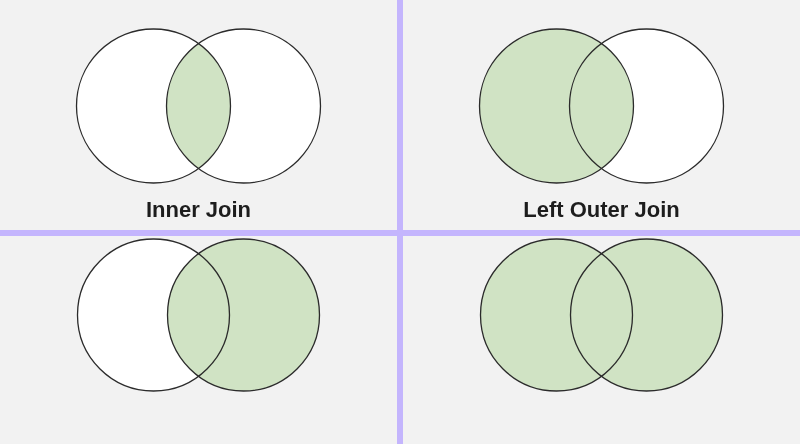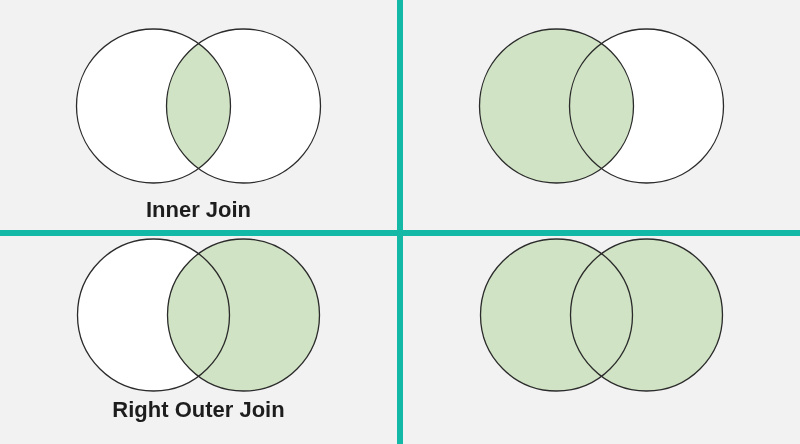--- a/index.html
+++ b/index.html
@@ -14,21 +14,21 @@
     overflow: hidden;
   }
   .grid {
     width: 800px;
     height: 444px;
     display: grid;
     grid-template-columns: 397px 397px;
     grid-template-rows: 230px 208px;
     column-gap: 6px;
     row-gap: 6px;
-    background: #14b8a6; 
+    background: #c4b5fd; 
   }
   .cell {
     background: #f2f2f2;
     display: flex;
     flex-direction: column;
     align-items: center;
     overflow: hidden;
   }
   .venn {
     display: block;
@@ -76,36 +76,36 @@
         <clipPath id="clipR1">
             <circle cx="243.5" cy="106" r="77"></circle>
           </clipPath>
       </defs>
       <circle cx="153.5" cy="106" r="77" fill="#d0e3c4"></circle>
       <circle cx="243.5" cy="106" r="77" fill="#ffffff"></circle>
       <circle cx="153.5" cy="106" r="77" clip-path="url(#clipR1)" fill="#d0e3c4"></circle>
       <circle class="strokec" cx="153.5" cy="106" r="77"></circle>
       <circle class="strokec" cx="243.5" cy="106" r="77"></circle>
     </svg>
+    <div class="join-label label-top">Left Outer Join</div>
   </div>
 
   <div class="cell">
     <svg class="venn" width="397" height="158" viewBox="0 0 397 158">
       <defs>
         <clipPath id="clipR2">
             <circle cx="243.5" cy="79" r="76"></circle>
           </clipPath>
       </defs>
       <circle cx="153.5" cy="79" r="76" fill="#ffffff"></circle>
       <circle cx="243.5" cy="79" r="76" fill="#d0e3c4"></circle>
       <circle cx="153.5" cy="79" r="76" clip-path="url(#clipR2)" fill="#d0e3c4"></circle>
       <circle class="strokec" cx="153.5" cy="79" r="76"></circle>
       <circle class="strokec" cx="243.5" cy="79" r="76"></circle>
     </svg>
-    <div class="join-label label-bottom">Right Outer Join</div>
   </div>
 
   <div class="cell">
     <svg class="venn" width="397" height="158" viewBox="0 0 397 158">
       <defs>
         <clipPath id="clipR3">
             <circle cx="243.5" cy="79" r="76"></circle>
           </clipPath>
       </defs>
       <circle cx="153.5" cy="79" r="76" fill="#d0e3c4"></circle>

